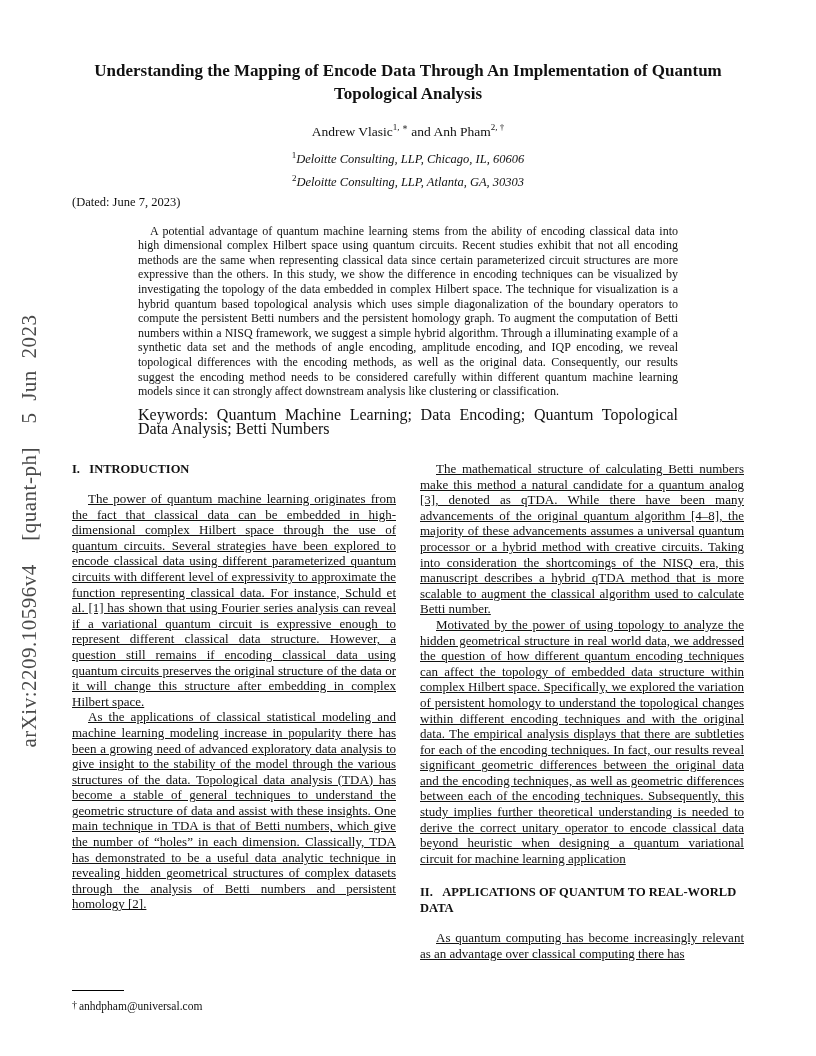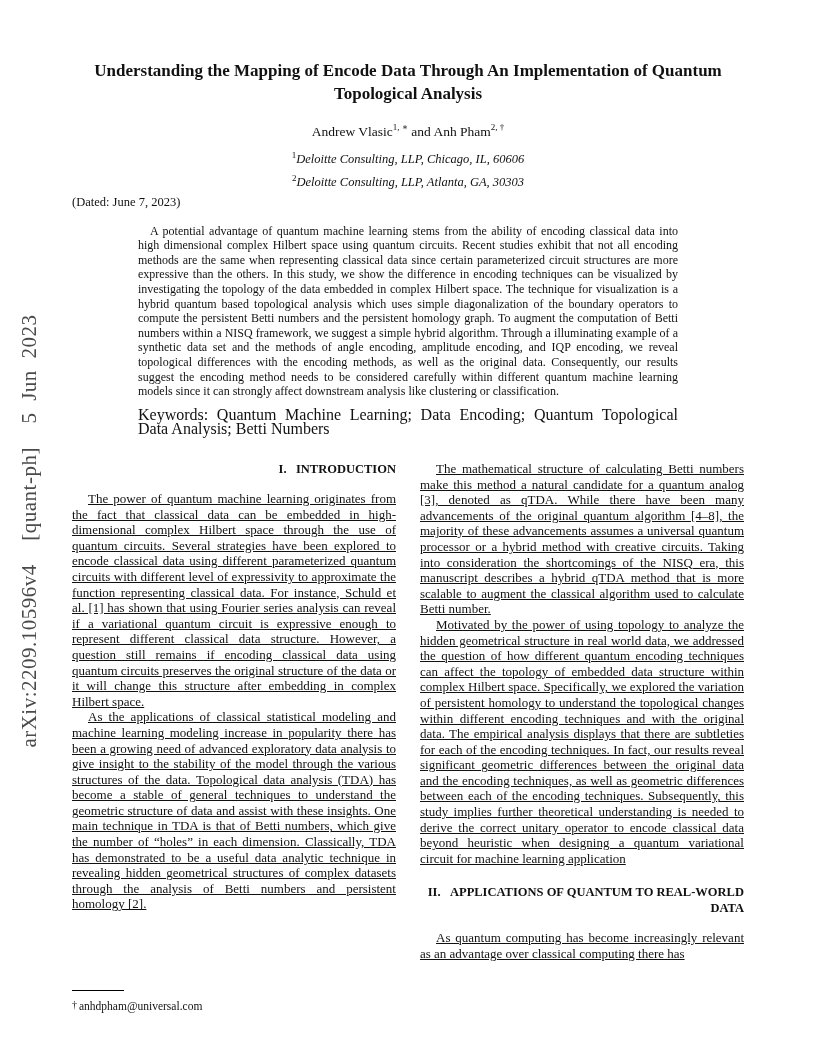--- a/index.html
+++ b/index.html
@@ -78,21 +78,21 @@
   .col {
     flex: 1 1 0;
     font-size: 13px;
     line-height: 15.6px;
     text-align: justify;
     hyphens: auto;
     display: flex;
     flex-direction: column;
   }
   .section-heading {
-    text-align: right;
+    text-align: left;
     font-weight: bold;
     font-size: 12.5px;
     line-height: 16px;
     margin-bottom: 14px;
   }
   .section-heading.second { margin-top: 18px; }
   .col p { text-indent: 16px; text-decoration: underline; }
   .footnotes { margin-top: auto; padding-top: 10px; }
   .footnote-rule {
     width: 52px;

